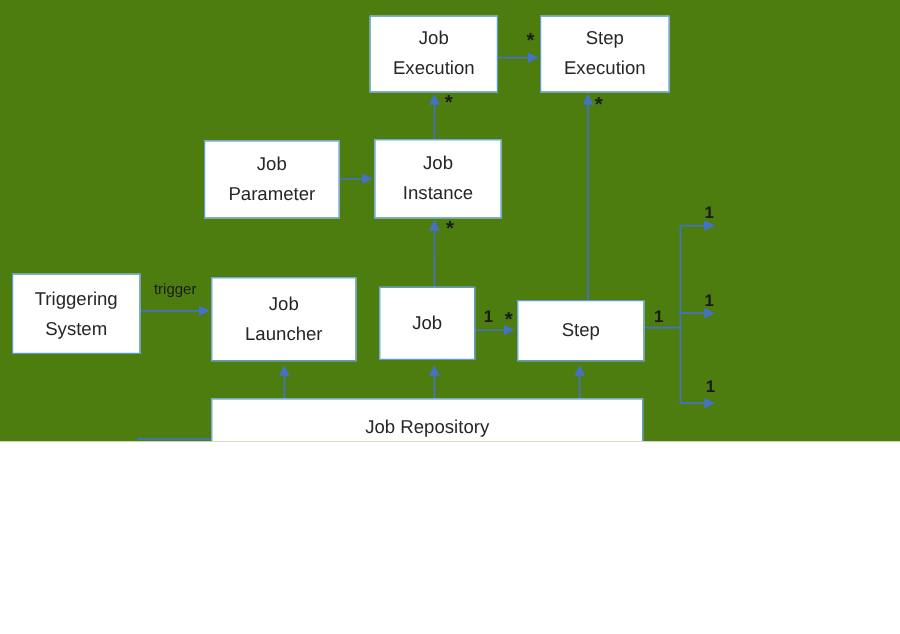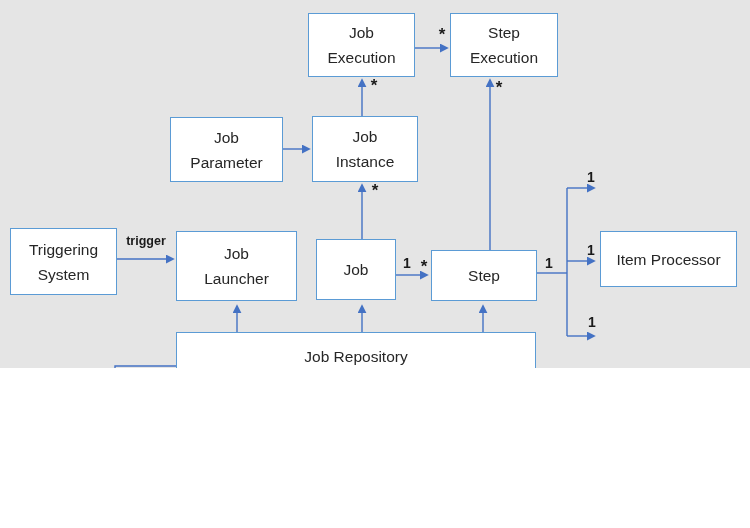--- a/index.html
+++ b/index.html
@@ -1,36 +1,36 @@
 <!DOCTYPE html>
 <html><head>
 <meta charset="utf-8">
 <style>
   html,body{margin:0;padding:0;background:#ffffff;}
   .canvas{
-    position:relative;width:750px;height:368px;background:#e5e5e5;
+    position:relative;width:750px;height:368px;background:#4d7c0f;
     font-family:"Liberation Sans","DejaVu Sans",sans-serif;
     overflow:hidden;
   }
   .layer{position:absolute;left:0;top:0;z-index:1;}
   .node{
     position:absolute;box-sizing:border-box;z-index:2;
     background:#ffffff;border:1px solid #5b9bd5;
     display:flex;align-items:center;justify-content:center;
     text-align:center;color:#262626;font-size:15.5px;line-height:25px;
     white-space:pre-line;
   }
   .conn{stroke:#4472c4;stroke-width:1.4;fill:none;}
   .edge-label{
     position:absolute;z-index:3;transform:translate(-50%,-50%);
     color:#1a1a1a;font-weight:bold;font-size:14px;line-height:14px;
     white-space:nowrap;
   }
   .star{font-size:17px;line-height:17px;}
-  .trigger-label{font-weight:bold;font-size:12.5px;}
+  .trigger-label{font-weight:normal;font-size:12.5px;}
   .db-label{
     position:absolute;z-index:3;transform:translate(-50%,-50%);
     color:#1f1f1f;font-size:17px;font-weight:bold;
   }
 </style>
 </head>
 <body>
 
 <div class="canvas">
 
@@ -85,21 +85,20 @@
 System</div>
 
   <div class="node" style="left:176px;top:231px;width:121px;height:70px">Job
 Launcher</div>
 
   <div class="node" style="left:316px;top:239px;width:80px;height:61px">Job</div>
 
   <div class="node" style="left:431px;top:250px;width:106px;height:51px">Step</div>
 
 
-  <div class="node" style="left:600px;top:231px;width:137px;height:56px">Item Processor</div>
 
 
   <div class="node" style="left:176px;top:332px;width:360px;height:49px">Job Repository</div>
 
   <div class="db-label" style="left:119px;top:466px">DB</div>
 
   <div class="edge-label trigger-label" style="left:146px;top:241px">trigger</div>
 
   <div class="edge-label star" style="left:442px;top:34px">*</div>
 

